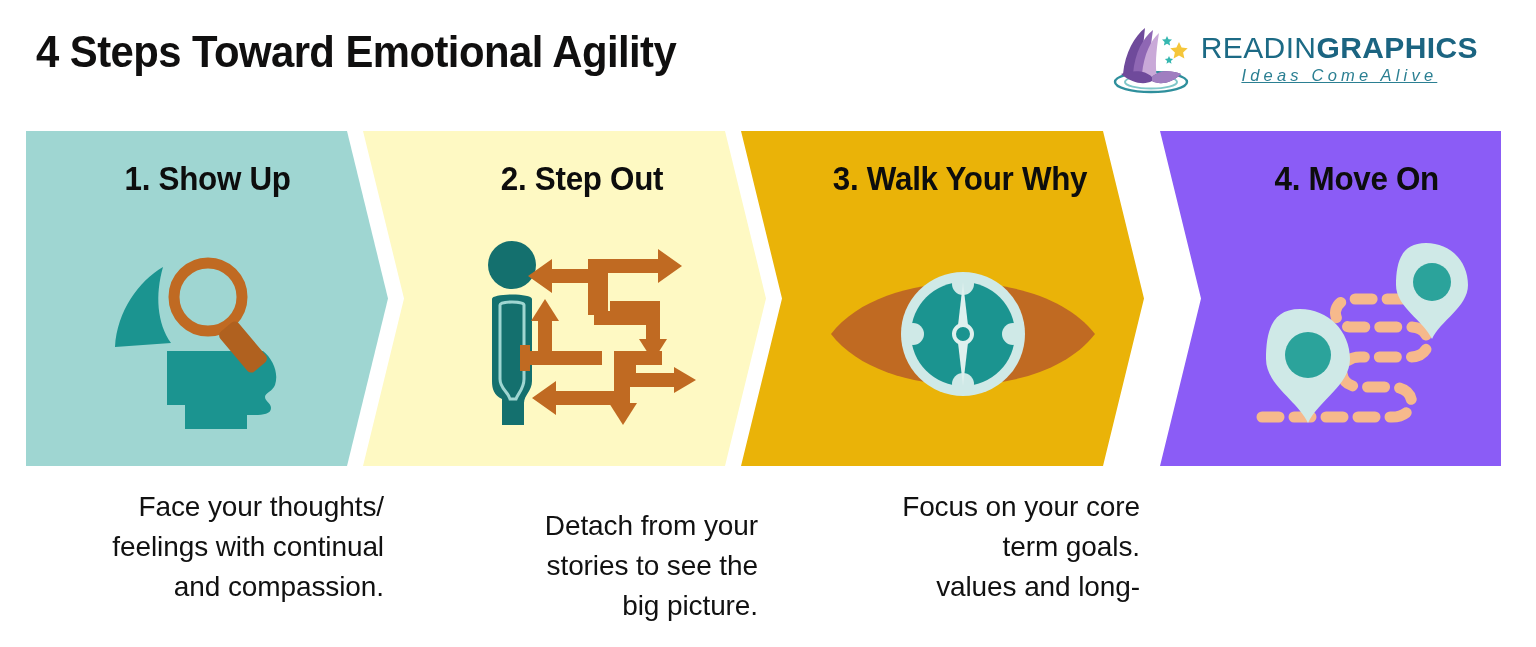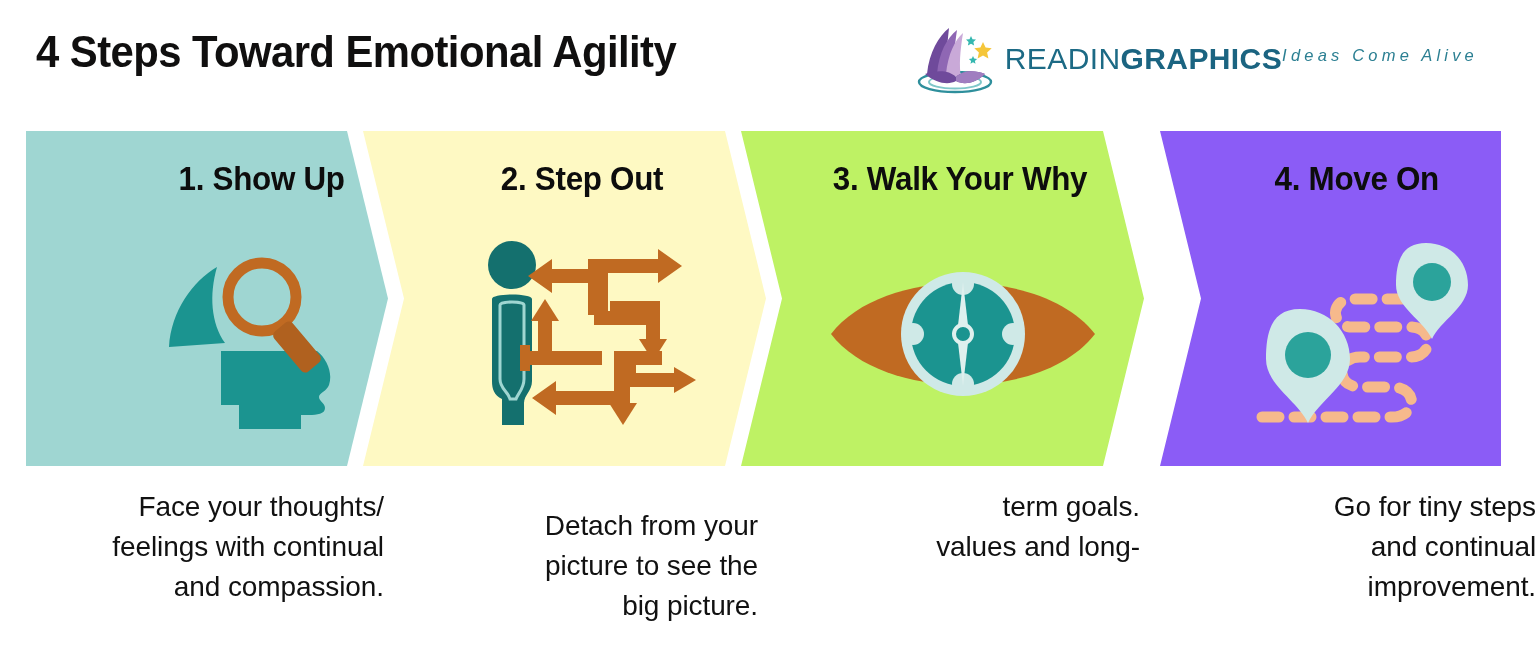--- a/index.html
+++ b/index.html
@@ -45,21 +45,21 @@
   }
   .logo-mark {
     width: 86px;
     height: 74px;
     flex: 0 0 auto;
     position: relative;
   }
   .logo-text {
     margin-left: 6px;
     display: flex;
-    flex-direction: row;
+    flex-direction: column;
     align-items: stretch;
   }
   .logo-word {
     font-size: 30px;
     color: #1c6a85;
     letter-spacing: 0.4px;
     line-height: 1.02;
     white-space: nowrap;
   }
   .logo-word .b {
@@ -67,40 +67,41 @@
     color: #1b6481;
   }
   .logo-tag {
     font-size: 16.5px;
     font-style: italic;
     color: #2b7f92;
     letter-spacing: 4.2px;
     text-align: center;
     margin-top: 2px;
     white-space: nowrap;
+    text-decoration: underline;
   }
 
   
   .band {
     position: absolute;
     left: 26px;
     top: 131px;
     width: 1475px;
     height: 335px;
   }
   .chev {
     position: absolute;
     top: 0;
     height: 335px;
   }
   .chev-1 { left: 0px;    width: 362px; background: #9fd6d2;
-            clip-path: polygon(0 0, 321px 0, 362px 167.5px, 321px 335px, 0 335px); padding-left: 36px; }
+            clip-path: polygon(0 0, 321px 0, 362px 167.5px, 321px 335px, 0 335px); }
   .chev-2 { left: 337px;  width: 403px; background: #fef9c3;
             clip-path: polygon(0 0, 362px 0, 403px 167.5px, 362px 335px, 0 335px, 41px 167.5px); }
-  .chev-3 { left: 715px;  width: 403px; background: #bef264;
+  .chev-3 { left: 715px;  width: 403px; background: #eab308;
             clip-path: polygon(0 0, 362px 0, 403px 167.5px, 362px 335px, 0 335px, 41px 167.5px); }
   .chev-4 { left: 1093px; width: 382px; background: #8b5cf6;
             clip-path: polygon(0 0, 382px 0, 382px 335px, 41px 335px, 82px 167.5px, 41px 0); }
 
   .chev-title {
     position: absolute;
     top: 29px;
     width: 100%;
     text-align: center;
     font-size: 33px;
@@ -285,25 +286,21 @@
 </div>
 
 <div class="captions">
   <div class="caption cap-1">
     <div>Face your thoughts/</div>
     <div>feelings with continual</div>
     <div>and compassion.</div>
   </div>
   <div class="caption cap-2">
     <div>Detach from your</div>
-    <div>picture to see the</div>
+    <div>stories to see the</div>
     <div>big picture.</div>
   </div>
   <div class="caption cap-3">
+    <div>Focus on your core</div>
     <div>term goals.</div>
     <div>values and long-</div>
   </div>
-  <div class="caption cap-4">
-    <div>Go for tiny steps</div>
-    <div>and continual</div>
-    <div>improvement.</div>
-  </div>
 </div>
 
 </body></html>

